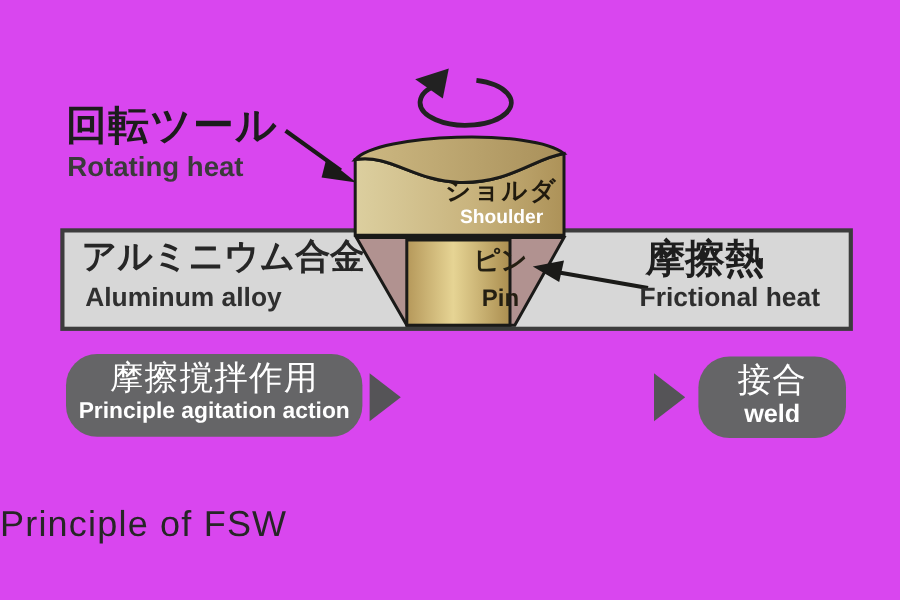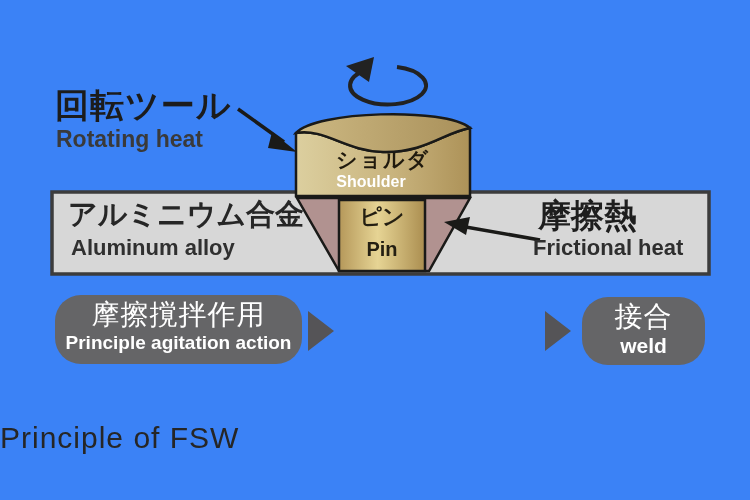--- a/index.html
+++ b/index.html
@@ -1,28 +1,28 @@
 <!DOCTYPE html>
 <html><head>
 <meta charset="utf-8">
 <style>
   html,body{margin:0;padding:0;background:#fff;}
   #canvas{
-    position:relative;width:750px;height:500px;background:#3b82f6;overflow:hidden;
+    position:relative;width:750px;height:500px;background:#d946ef;overflow:hidden;
     font-family:"Liberation Sans","DejaVu Sans",sans-serif;
   }
   #shapes{position:absolute;left:0;top:0;width:750px;height:500px;}
   .lbl{position:absolute;white-space:nowrap;line-height:1;}
   .jp-big{font-size:34px;font-weight:bold;color:#1c1c1c;letter-spacing:1px;}
   .en-sub{font-size:23px;font-weight:bold;color:#3a3a3a;}
-  .center{text-align:center;}
+  .center{text-align:center;margin-left:35px;}
   
   .shoulder-jp{left:296px;top:149px;width:174px;font-size:21px;font-weight:bold;
                color:#201a0e;letter-spacing:2px;}
-  .shoulder-en{left:284px;top:174px;width:174px;font-size:16px;font-weight:bold;color:#ffffff;}
+  .shoulder-en{left:296px;top:174px;width:174px;font-size:16px;font-weight:bold;color:#ffffff;}
   
   .alloy-jp{left:68px;top:200px;font-size:29px;font-weight:bold;color:#262626;}
   .alloy-en{left:71px;top:237px;font-size:22px;font-weight:bold;color:#303030;}
   
   .pin-jp{left:339px;top:206px;width:86px;font-size:22px;font-weight:bold;color:#241f12;}
   .pin-en{left:339px;top:239px;width:86px;font-size:20px;font-weight:bold;color:#241f12;}
   
   .heat-jp{left:538px;top:199px;font-size:33px;font-weight:bold;color:#1e1e1e;}
   .heat-en{left:533px;top:237px;font-size:22px;font-weight:bold;color:#2e2e2e;}
   

